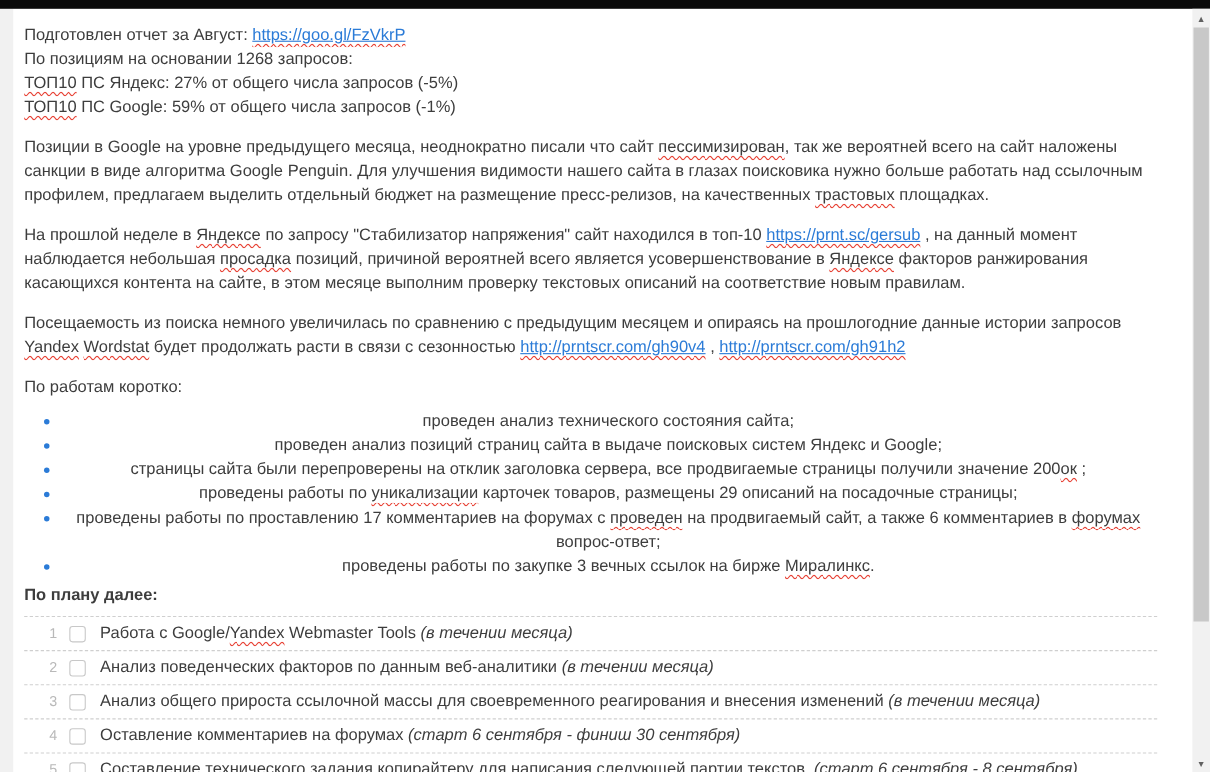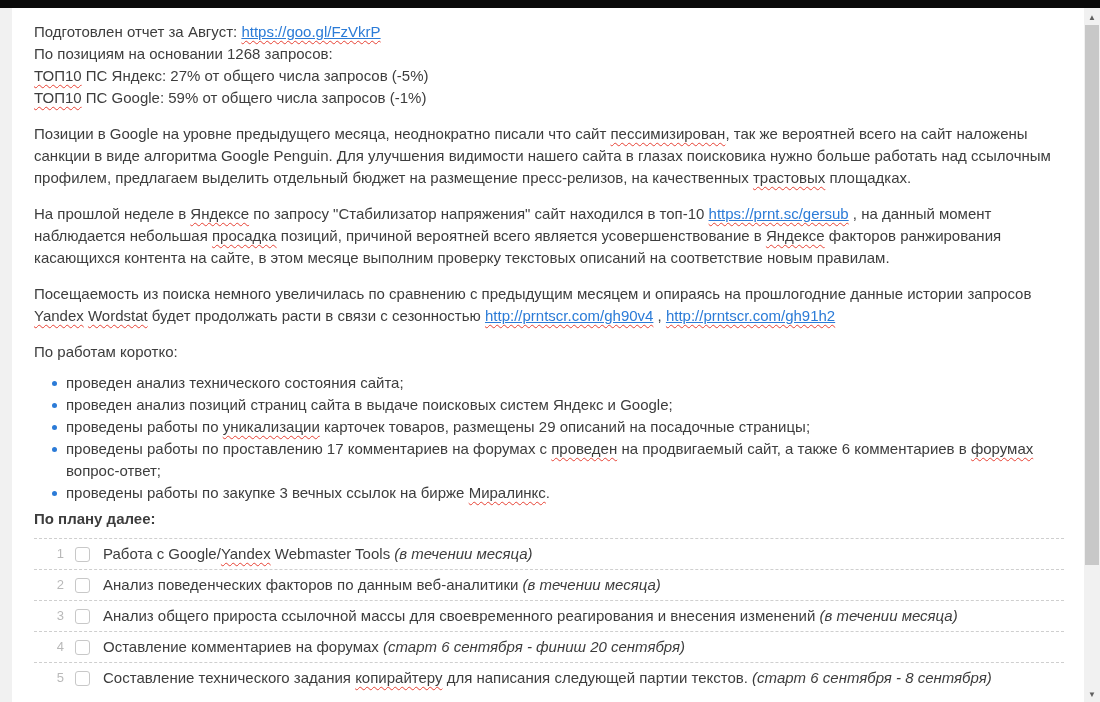--- a/index.html
+++ b/index.html
@@ -3,37 +3,37 @@
 <meta charset="utf-8">
 <style>
   * { box-sizing: border-box; margin: 0; padding: 0; }
   html, body { width: 1100px; height: 702px; overflow: hidden; background: #fff; }
   body { font-family: "Liberation Sans", sans-serif; color: #3d3d3d; position: relative; }
 
   .top-bar { position: absolute; left: 0; top: 0; width: 1100px; height: 8px; background: #0a0a0a; z-index: 5; }
   .left-gutter { position: absolute; left: 0; top: 8px; width: 12px; height: 694px; background: #f1f1f1; }
 
   .content {
-    position: absolute; left: 16px; top: 8px; width: 1072px; height: 694px;
+    position: absolute; left: 4px; top: 8px; width: 1072px; height: 694px;
     padding: 13px 24px 0 18px; font-size: 15px; line-height: 22px; overflow: hidden;
   }
   .blk { margin: 0 0 14px 0; }
   .lnk { color: #2b7bd7; text-decoration: underline; cursor: pointer; }
   .sq {
     text-decoration: underline;
     text-decoration-style: wavy;
     text-decoration-color: #e74134;
     text-decoration-thickness: 1px;
     text-underline-offset: 3px;
   }
   .lnk .sq { text-decoration-color: #e74134; }
 
   .works-heading { margin: 0 0 9px 0; }
   .bullets { margin: 0 0 4px 0; list-style: none; }
-  .bullet { position: relative; padding-left: 32px; line-height: 22px; }
+  .bullet { position: relative; padding-left: 32px; line-height: 22px; text-align: center; }
   .dot {
     position: absolute; left: 18px; top: 9px; width: 5px; height: 5px;
     border-radius: 50%; background: #2b7bd7;
   }
 
   .plan-heading { font-weight: 700; margin: 0 0 8px 0; }
   .plan-list { }
   .plan-row {
     display: flex; align-items: center; height: 31px;
     border-top: 1px dashed #cfcfcf;
@@ -84,20 +84,21 @@
 
   <p class="blk"><span>На прошлой неделе в </span><span class="sq">Яндексе</span><span> по запросу "Стабилизатор напряжения" сайт находился в топ-10 </span><a class="lnk"><span class="sq">https://prnt.sc/gersub</span></a><span> , на данный момент наблюдается небольшая </span><span class="sq">просадка</span><span> позиций, причиной вероятней всего является усовершенствование в </span><span class="sq">Яндексе</span><span> факторов ранжирования касающихся контента на сайте, в этом месяце выполним проверку текстовых описаний на соответствие новым правилам.</span></p>
 
   <p class="blk"><span>Посещаемость из поиска немного увеличилась по сравнению с предыдущим месяцем и опираясь на прошлогодние данные истории запросов </span><span class="sq">Yandex</span><span> </span><span class="sq">Wordstat</span><span> будет продолжать расти в связи с сезонностью </span><a class="lnk"><span class="sq">http://prntscr.com/gh90v4</span></a><span>  , </span><a class="lnk"><span class="sq">http://prntscr.com/gh91h2</span></a></p>
 
   <div class="works-heading">По работам коротко:</div>
 
   <ul class="bullets">
     <li class="bullet"><span class="dot"></span><span>проведен анализ технического состояния сайта;</span></li>
     <li class="bullet"><span class="dot"></span><span>проведен анализ позиций страниц сайта в выдаче поисковых систем Яндекс и Google;</span></li>
+    <li class="bullet"><span class="dot"></span><span>страницы сайта были перепроверены на отклик заголовка сервера, все продвигаемые страницы получили значение 200</span><span class="sq">ок</span><span> ;</span></li>
     <li class="bullet"><span class="dot"></span><span>проведены работы по </span><span class="sq">уникализации</span><span> карточек товаров, размещены 29 описаний на посадочные страницы;</span></li>
     <li class="bullet"><span class="dot"></span><span>проведены работы по проставлению 17 комментариев на форумах с </span><span class="sq">проведен</span><span> на продвигаемый сайт, а также 6 комментариев в </span><span class="sq">форумах</span><span> вопрос-ответ;</span></li>
     <li class="bullet"><span class="dot"></span><span>проведены работы по закупке 3 вечных ссылок на бирже </span><span class="sq">Миралинкс</span><span>.</span></li>
   </ul>
 
   <div class="plan-heading">По плану далее:</div>
 
   <div class="plan-list">
     <div class="plan-row">
       <span class="plan-num">1</span>
@@ -110,21 +111,21 @@
       <span class="plan-label"><span>Анализ поведенческих факторов по данным веб-аналитики </span><i class="note">(в течении месяца)</i></span>
     </div>
     <div class="plan-row">
       <span class="plan-num">3</span>
       <span class="cb"></span>
       <span class="plan-label"><span>Анализ общего прироста ссылочной массы для своевременного реагирования и внесения изменений </span><i class="note">(в течении месяца)</i></span>
     </div>
     <div class="plan-row">
       <span class="plan-num">4</span>
       <span class="cb"></span>
-      <span class="plan-label"><span>Оставление комментариев на форумах </span><i class="note">(старт 6 сентября - финиш 20 сентября)</i></span>
+      <span class="plan-label"><span>Оставление комментариев на форумах </span><i class="note">(старт 6 сентября - финиш 30 сентября)</i></span>
     </div>
     <div class="plan-row">
       <span class="plan-num">5</span>
       <span class="cb"></span>
       <span class="plan-label"><span>Составление технического задания </span><span class="sq">копирайтеру</span><span> для написания следующей партии текстов. </span><i class="note">(старт 6 сентября - 8 сентября)</i></span>
     </div>
 
   </div>
 
 </div>

